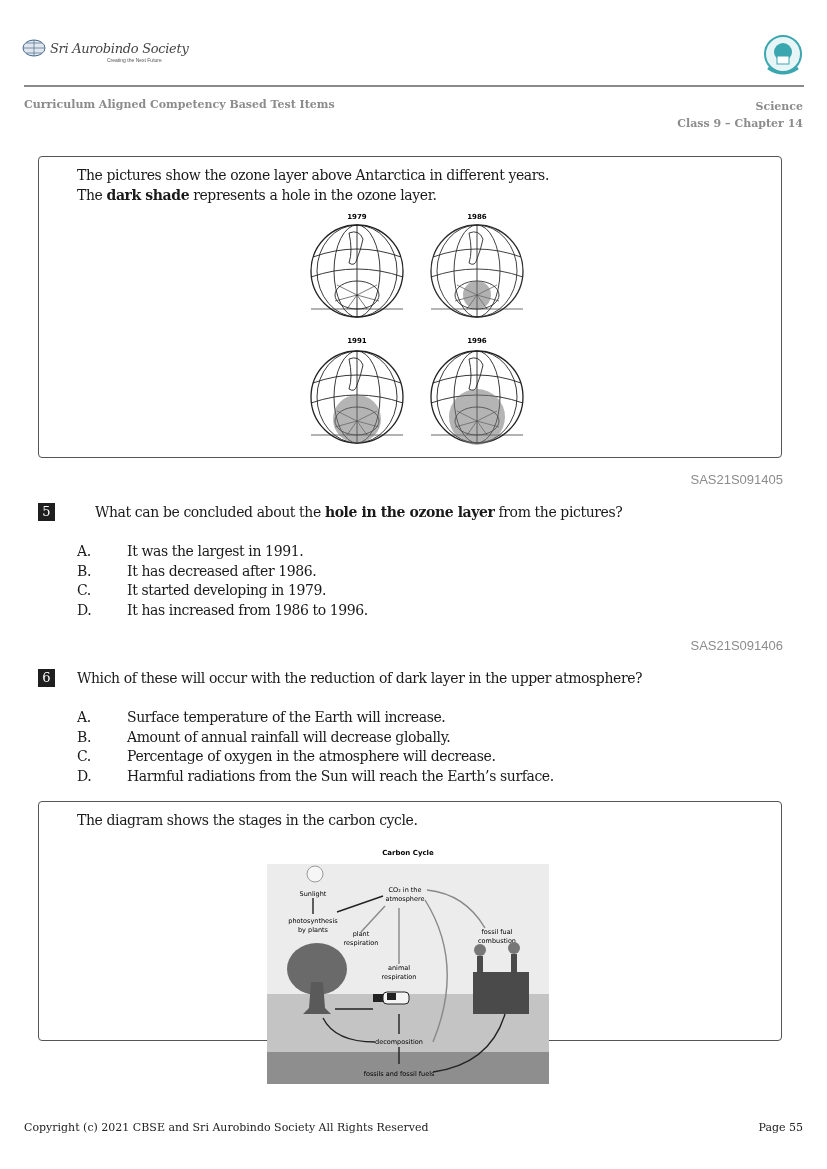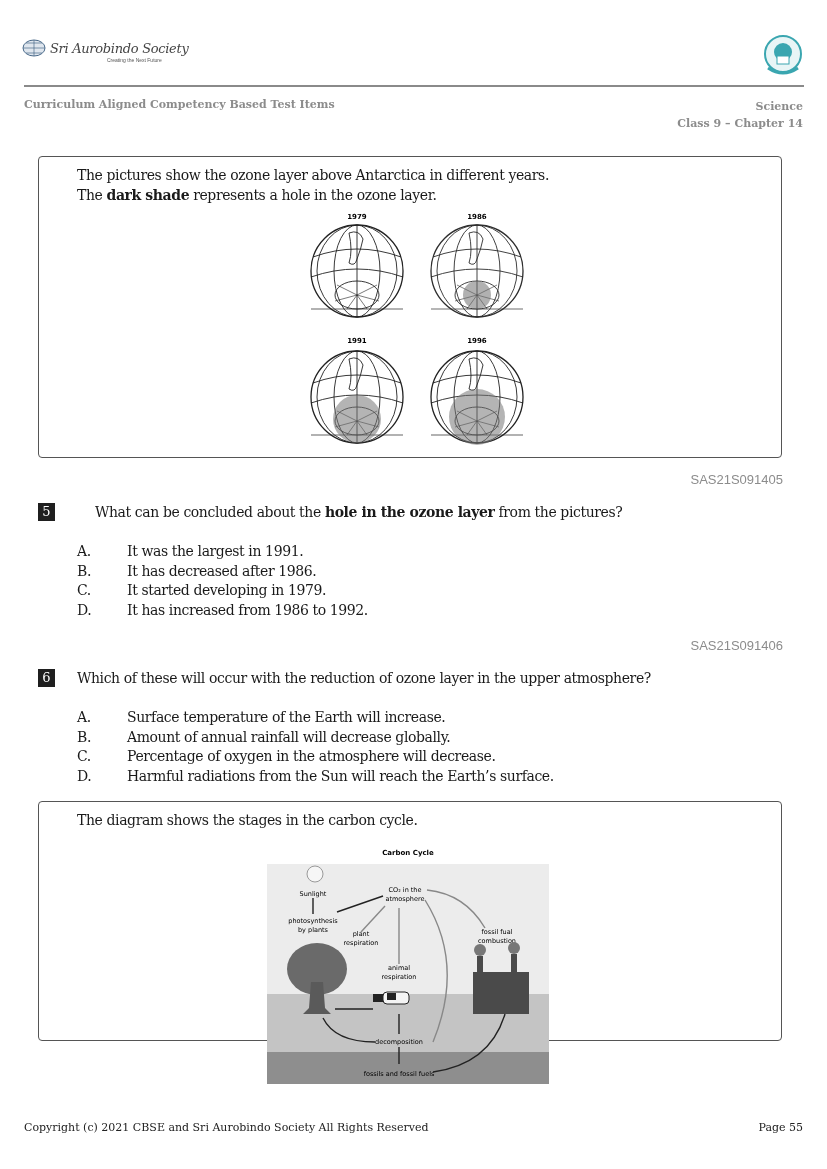--- a/index.html
+++ b/index.html
@@ -104,26 +104,26 @@
 <div class="abs txt opt" style="top:561px;">
     <span class="l">B.</span>
     <span>It has decreased after 1986.</span>
   </div>
 <div class="abs txt opt" style="top:580px;">
     <span class="l">C.</span>
     <span>It started developing in 1979.</span>
   </div>
 <div class="abs txt opt" style="top:600px;">
     <span class="l">D.</span>
-    <span>It has increased from 1986 to 1992.</span>
+    <span>It has increased from 1986 to 1996.</span>
   </div>
 
 <div class="abs code" style="top:638px;">SAS21S091406</div>
 <div class="abs qnum" style="top:669px;">6</div>
-<div class="abs txt q" style="top:668px;">Which of these will occur with the reduction of ozone layer in the upper atmosphere?</div>
+<div class="abs txt q" style="top:668px;">Which of these will occur with the reduction of dark layer in the upper atmosphere?</div>
 <div class="abs txt opt" style="top:707px;">
     <span class="l">A.</span>
     <span>Surface temperature of the Earth will increase.</span>
   </div>
 <div class="abs txt opt" style="top:727px;">
     <span class="l">B.</span>
     <span>Amount of annual rainfall will decrease globally.</span>
   </div>
 <div class="abs txt opt" style="top:746px;">
     <span class="l">C.</span>

